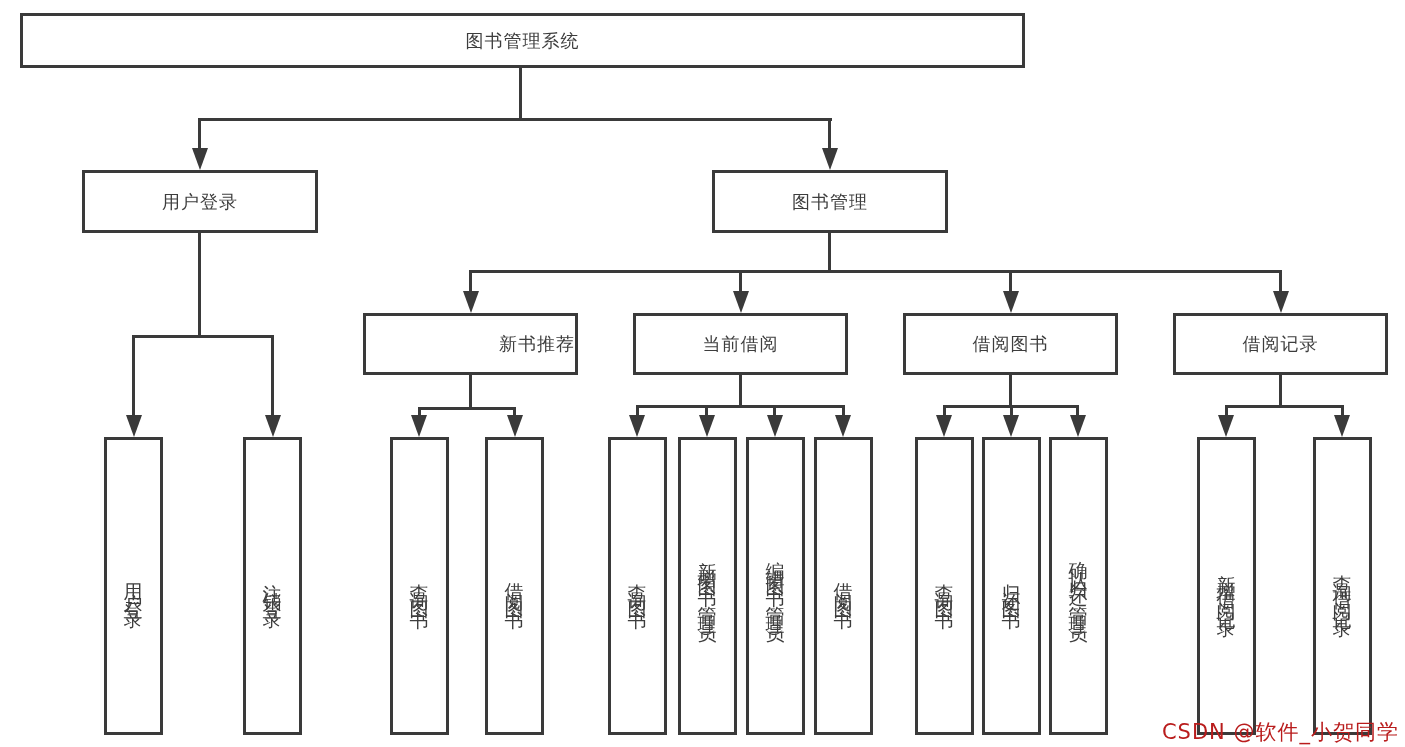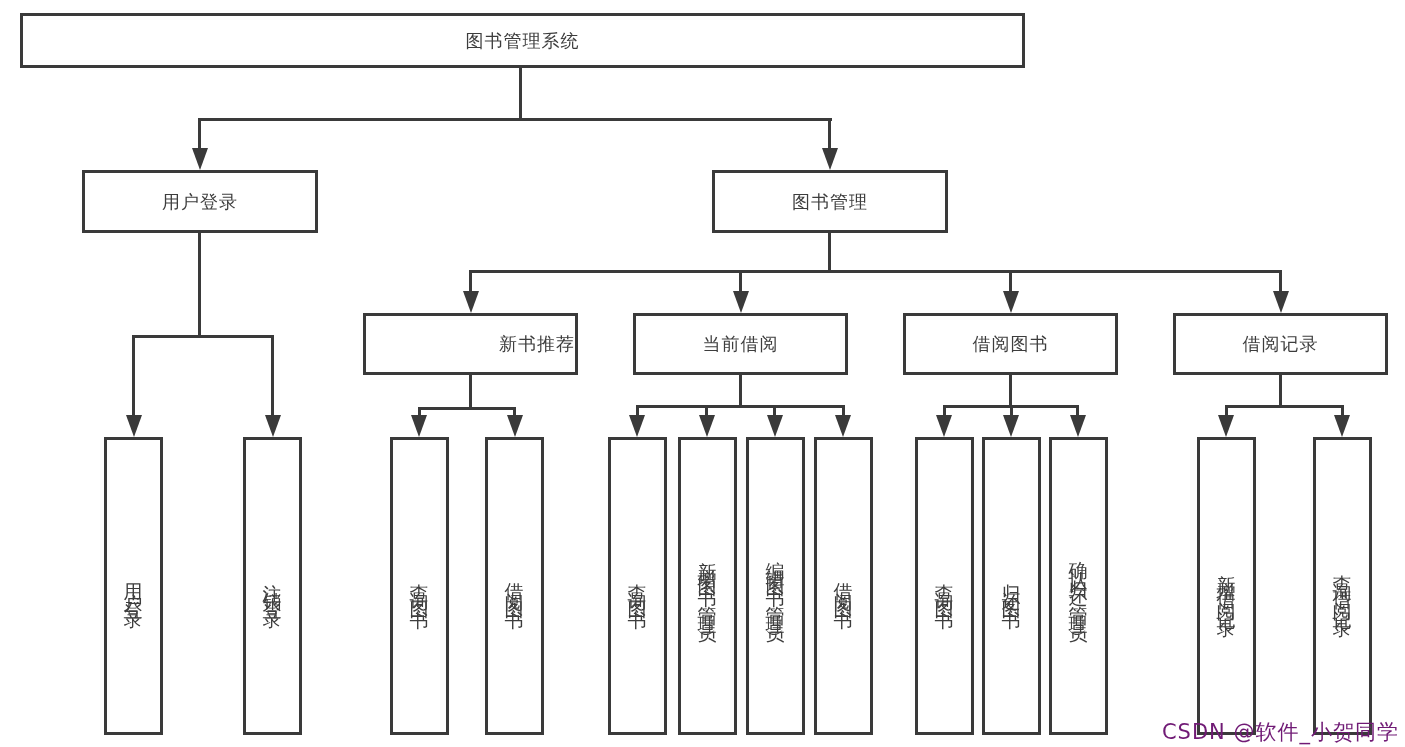--- a/index.html
+++ b/index.html
@@ -69,21 +69,21 @@
   .v9  { left: 915px; }
   .v10 { left: 982px; }
   .v11 { left: 1049px; }
   .v12 { left: 1197px; }
   .v13 { left: 1313px; }
   #watermark {
     position: absolute;
     right: 6px;
     bottom: 1px;
     font-size: 21px;
-    color: #701a75;
+    color: #b91c1c;
     letter-spacing: 1px;
   }
 </style>
 </head>
 <body>
 
 <div id="canvas">
 
   <div class="hbox b-root">
     <span>图书管理系统</span>

